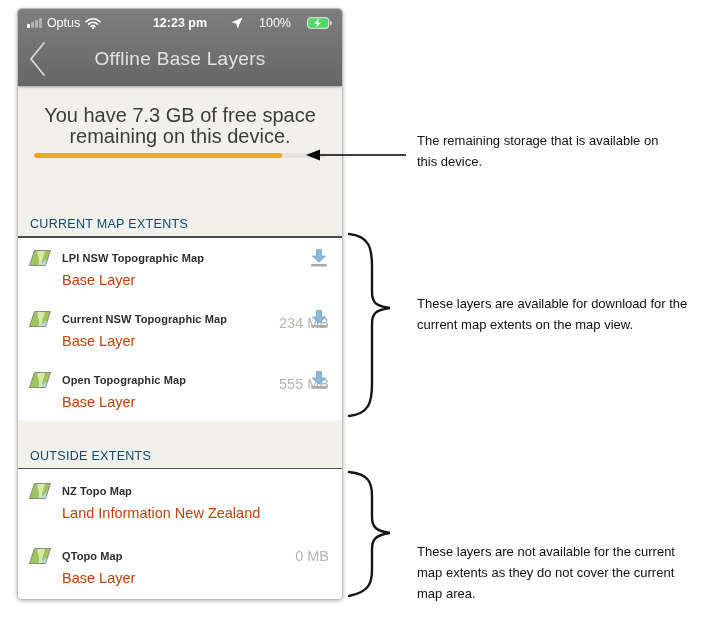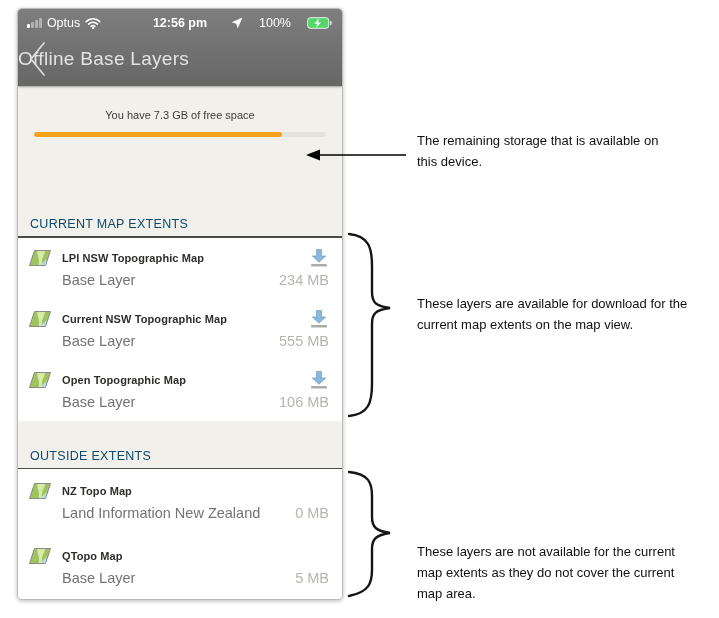--- a/index.html
+++ b/index.html
@@ -25,49 +25,49 @@
   }
   .sb-left { display:flex; align-items:center; gap:5px; }
   .sb-time { position:absolute; left:0; right:0; text-align:center; font-weight:bold; font-size:12.5px; }
   .sb-right { margin-left:auto; display:flex; align-items:center; gap:16px; }
   .signal { display:flex; align-items:flex-end; gap:1.5px; height:10px; }
   .signal i { display:block; width:2.6px; border-radius:1px; background:rgba(255,255,255,.42); }
   .signal i:nth-child(1){ height:3.5px; background:#ffffff; }
   .signal i:nth-child(2){ height:5.5px; }
   .signal i:nth-child(3){ height:7.5px; }
   .signal i:nth-child(4){ height:9.5px; }
-  .nav-row { height:55px; display:flex; align-items:center; justify-content:flex-start; position:relative; }
+  .nav-row { height:55px; display:flex; align-items:center; justify-content:center; position:relative; }
   .nav-title { color:#e3e3e3; font-size:19px; letter-spacing:.3px; }
   .back-btn { position:absolute; left:9px; top:9px; width:24px; height:38px; cursor:pointer; }
 
   
   .storage-band { height:150px; flex:none; position:relative; text-align:center; }
-  .storage-msg { padding-top:19px; font-size:11px; line-height:21px; color:#3c3c3a; }
+  .storage-msg { padding-top:19px; font-size:20px; line-height:21px; color:#3c3c3a; }
   .progress-track {
     margin:6px auto 0; width:292px; height:5px; border-radius:3px; background:#e4e3dc; overflow:hidden;
   }
   .progress-fill { height:100%; border-radius:3px; background:#f5a21d; }
   .section-label {
     position:absolute; left:12px; bottom:5px; font-size:12.5px; color:#0c4a6e; letter-spacing:.3px;
   }
   .dark-rule { height:1.5px; background:#4a4a47; flex:none; }
 
   
   .list { background:#ffffff; flex:none; }
   .list.l1 { height:183px; }
   .list.l2 { flex:1; }
   .row { height:61px; padding:10px 13px 0 9px; }
   .list.l2 .row { height:64.5px; padding-top:12px; }
   .row-l1 { display:flex; align-items:center; }
   .layer-ic { flex:none; margin-right:9px; }
   .row-title { font-size:11px; font-weight:bold; color:#2e2e2c; letter-spacing:.1px; }
   .dl-btn { margin-left:auto; cursor:pointer; }
   .row-l2 { display:flex; justify-content:space-between; margin-left:35px; margin-top:4px; font-size:14.5px; }
-  .row-sub { color:#737373; }
-  .row-size { color:#b5b5af; }
+  .row-sub { color:#c2410c; }
+  .row-size { color:#b5b5af;margin-top:43px; }
 
   .gap-band { height:47px; flex:none; position:relative; background:#f1f0ea; }
 
   
   .note { position:absolute; color:#111111; font-size:13px; line-height:21px; }
   .note-1 { left:417px; top:130px; width:256px; }
   .note-2 { left:417px; top:293px; width:292px; }
   .note-3 { left:417px; top:524px; width:272px;margin-top:17px; }
   .arrow-wrap { position:absolute; left:306px; top:147px; }
   .brace { position:absolute; }
@@ -91,21 +91,21 @@
               <i></i>
             </span>
           <span>Optus</span>
           <svg width="16" height="12" viewBox="0 0 16 12">
             <path d="M1.2,4.6 a9.6,9.6 0 0 1 13.6,0" fill="none" stroke="#ffffff" stroke-width="1.6" stroke-linecap="round"></path>
             <path d="M3.6,7.1 a6.2,6.2 0 0 1 8.8,0" fill="none" stroke="#ffffff" stroke-width="1.6" stroke-linecap="round"></path>
             <path d="M6.1,9.4 a3.0,3.0 0 0 1 3.8,0" fill="none" stroke="#ffffff" stroke-width="1.6" stroke-linecap="round"></path>
             <circle cx="8" cy="11" r="1.1" fill="#ffffff"></circle>
           </svg>
         </div>
-        <div class="sb-time">12:56 pm</div>
+        <div class="sb-time">12:23 pm</div>
         <div class="sb-right">
           <svg width="12" height="12" viewBox="0 0 12 12">
             <path d="M11.4,0.6 L0.6,5.3 L5.3,6.7 L6.7,11.4 Z" fill="#ffffff"></path>
           </svg>
           <span>100%</span>
           <svg width="26" height="12" viewBox="0 0 26 12">
             <rect x="0.7" y="0.7" width="21" height="10.6" rx="2.6" fill="#53D769" stroke="rgba(255,255,255,0.85)" stroke-width="1"></rect>
             <path d="M23.2,3.6 a2.6,2.6 0 0 1 0,4.8 Z" fill="rgba(255,255,255,0.85)"></path>
             <path d="M12,1.6 L7.2,6.8 L10.2,6.8 L9.3,10.6 L14,5.4 L11,5.4 Z" fill="#ffffff"></path>
           </svg>
@@ -115,20 +115,21 @@
         <svg class="back-btn" viewBox="0 0 24 38">
           <polyline points="17,3 4,19 17,35" fill="none" stroke="#dcdcdc" stroke-width="1.7" stroke-linecap="round"></polyline>
         </svg>
         <span class="nav-title">Offline Base Layers</span>
       </div>
     </div>
 
     <div class="storage-band">
       <div class="storage-msg">
         <div>You have 7.3 GB of free space</div>
+        <div>remaining on this device.</div>
       </div>
       <div class="progress-track">
         <div class="progress-fill" style="width: 85%; background: rgb(245, 162, 29);"></div>
       </div>
       <div class="section-label">CURRENT MAP EXTENTS</div>
     </div>
 
     <div class="dark-rule"></div>
 
     <div class="list l1">

